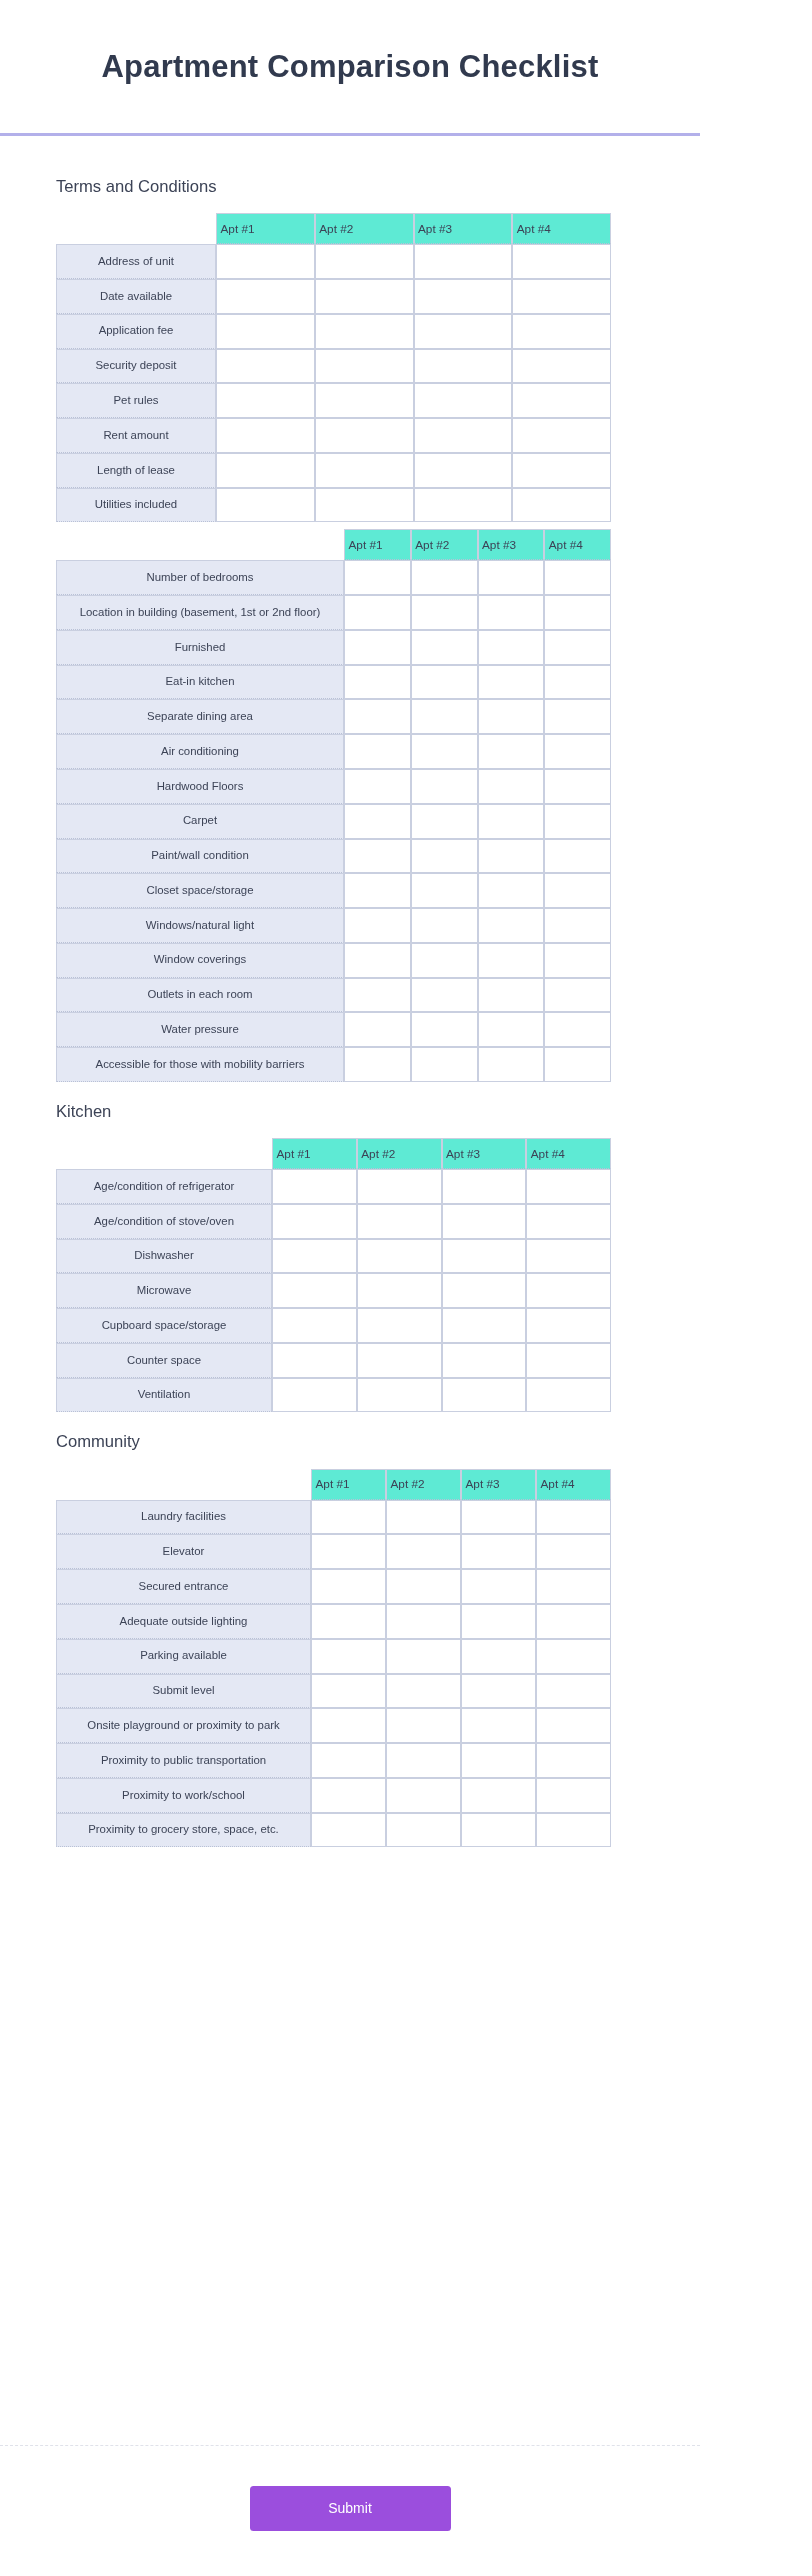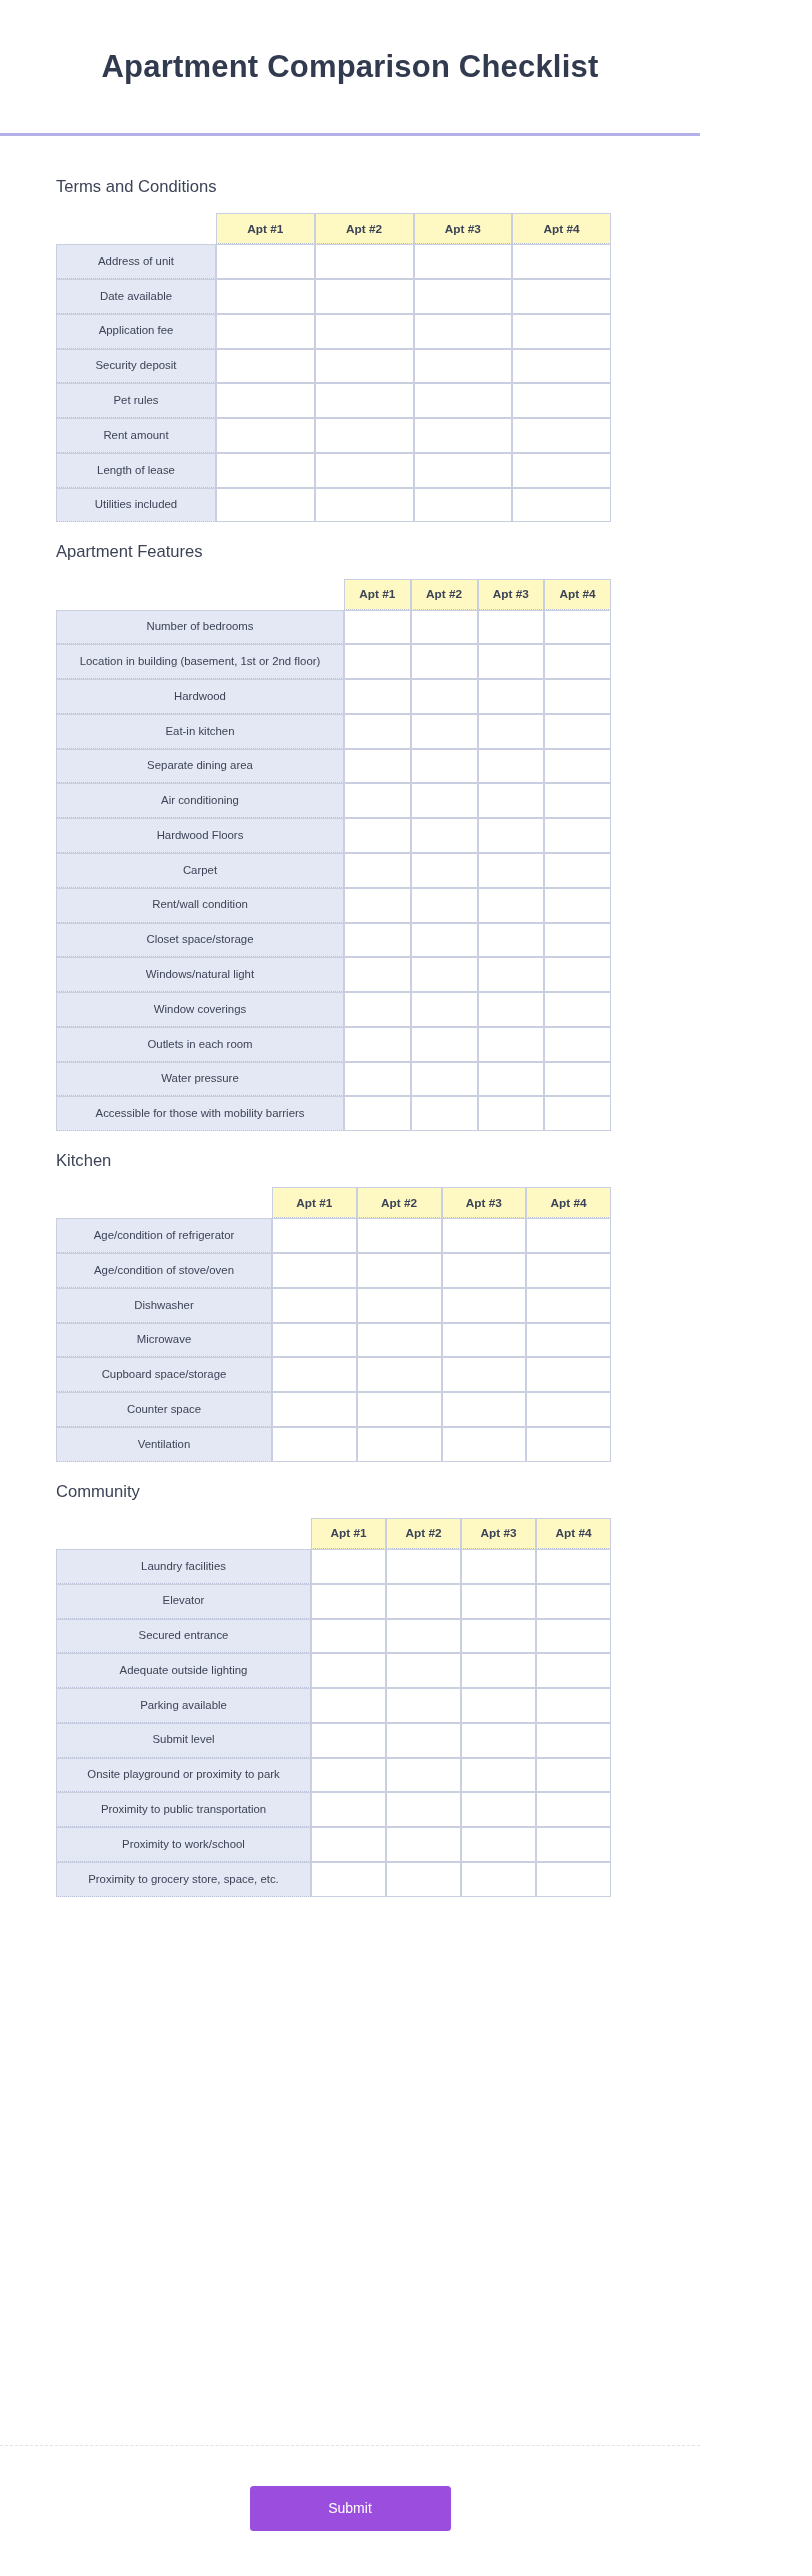--- a/index.html
+++ b/index.html
@@ -70,25 +70,25 @@
   }
 
   
   .grid th.corner {
     border: none;
     background: transparent;
   }
 
   
   .grid th.colhead {
-    background: #fef9c3;
+    background: #5eead4;
     color: #3c4356;
     font-size: 11.8px;
-    font-weight: bold;
-    text-align: center;
+    font-weight: normal;
+    text-align: left;
     height: 31px;
     padding: 5.2px 3.5px;
     border-bottom: 0.9px dotted #b9c1d6;
   }
 
   
   .grid td.rowhead {
     background: #e4e8f4;
     color: #3c4356;
     font-size: 11.4px;
@@ -223,21 +223,20 @@
                 <td class="rowhead">Utilities included</td>
                 <td class="cell"></td>
                 <td class="cell"></td>
                 <td class="cell"></td>
                 <td class="cell"></td>
               </tr>
             </tbody>
           </table>
         </div>
         <div class="section">
-          <h2 class="section-title">Apartment Features</h2>
           <table class="grid tbl-features">
             <colgroup>
               <col class="label">
               <col>
               <col>
               <col>
               <col>
             </colgroup>
             <thead>
               <tr>
@@ -257,21 +256,21 @@
                 <td class="cell"></td>
               </tr>
               <tr>
                 <td class="rowhead">Location in building (basement, 1st or 2nd floor)</td>
                 <td class="cell"></td>
                 <td class="cell"></td>
                 <td class="cell"></td>
                 <td class="cell"></td>
               </tr>
               <tr>
-                <td class="rowhead">Hardwood</td>
+                <td class="rowhead">Furnished</td>
                 <td class="cell"></td>
                 <td class="cell"></td>
                 <td class="cell"></td>
                 <td class="cell"></td>
               </tr>
               <tr>
                 <td class="rowhead">Eat-in kitchen</td>
                 <td class="cell"></td>
                 <td class="cell"></td>
                 <td class="cell"></td>
@@ -299,21 +298,21 @@
                 <td class="cell"></td>
               </tr>
               <tr>
                 <td class="rowhead">Carpet</td>
                 <td class="cell"></td>
                 <td class="cell"></td>
                 <td class="cell"></td>
                 <td class="cell"></td>
               </tr>
               <tr>
-                <td class="rowhead">Rent/wall condition</td>
+                <td class="rowhead">Paint/wall condition</td>
                 <td class="cell"></td>
                 <td class="cell"></td>
                 <td class="cell"></td>
                 <td class="cell"></td>
               </tr>
               <tr>
                 <td class="rowhead">Closet space/storage</td>
                 <td class="cell"></td>
                 <td class="cell"></td>
                 <td class="cell"></td>

